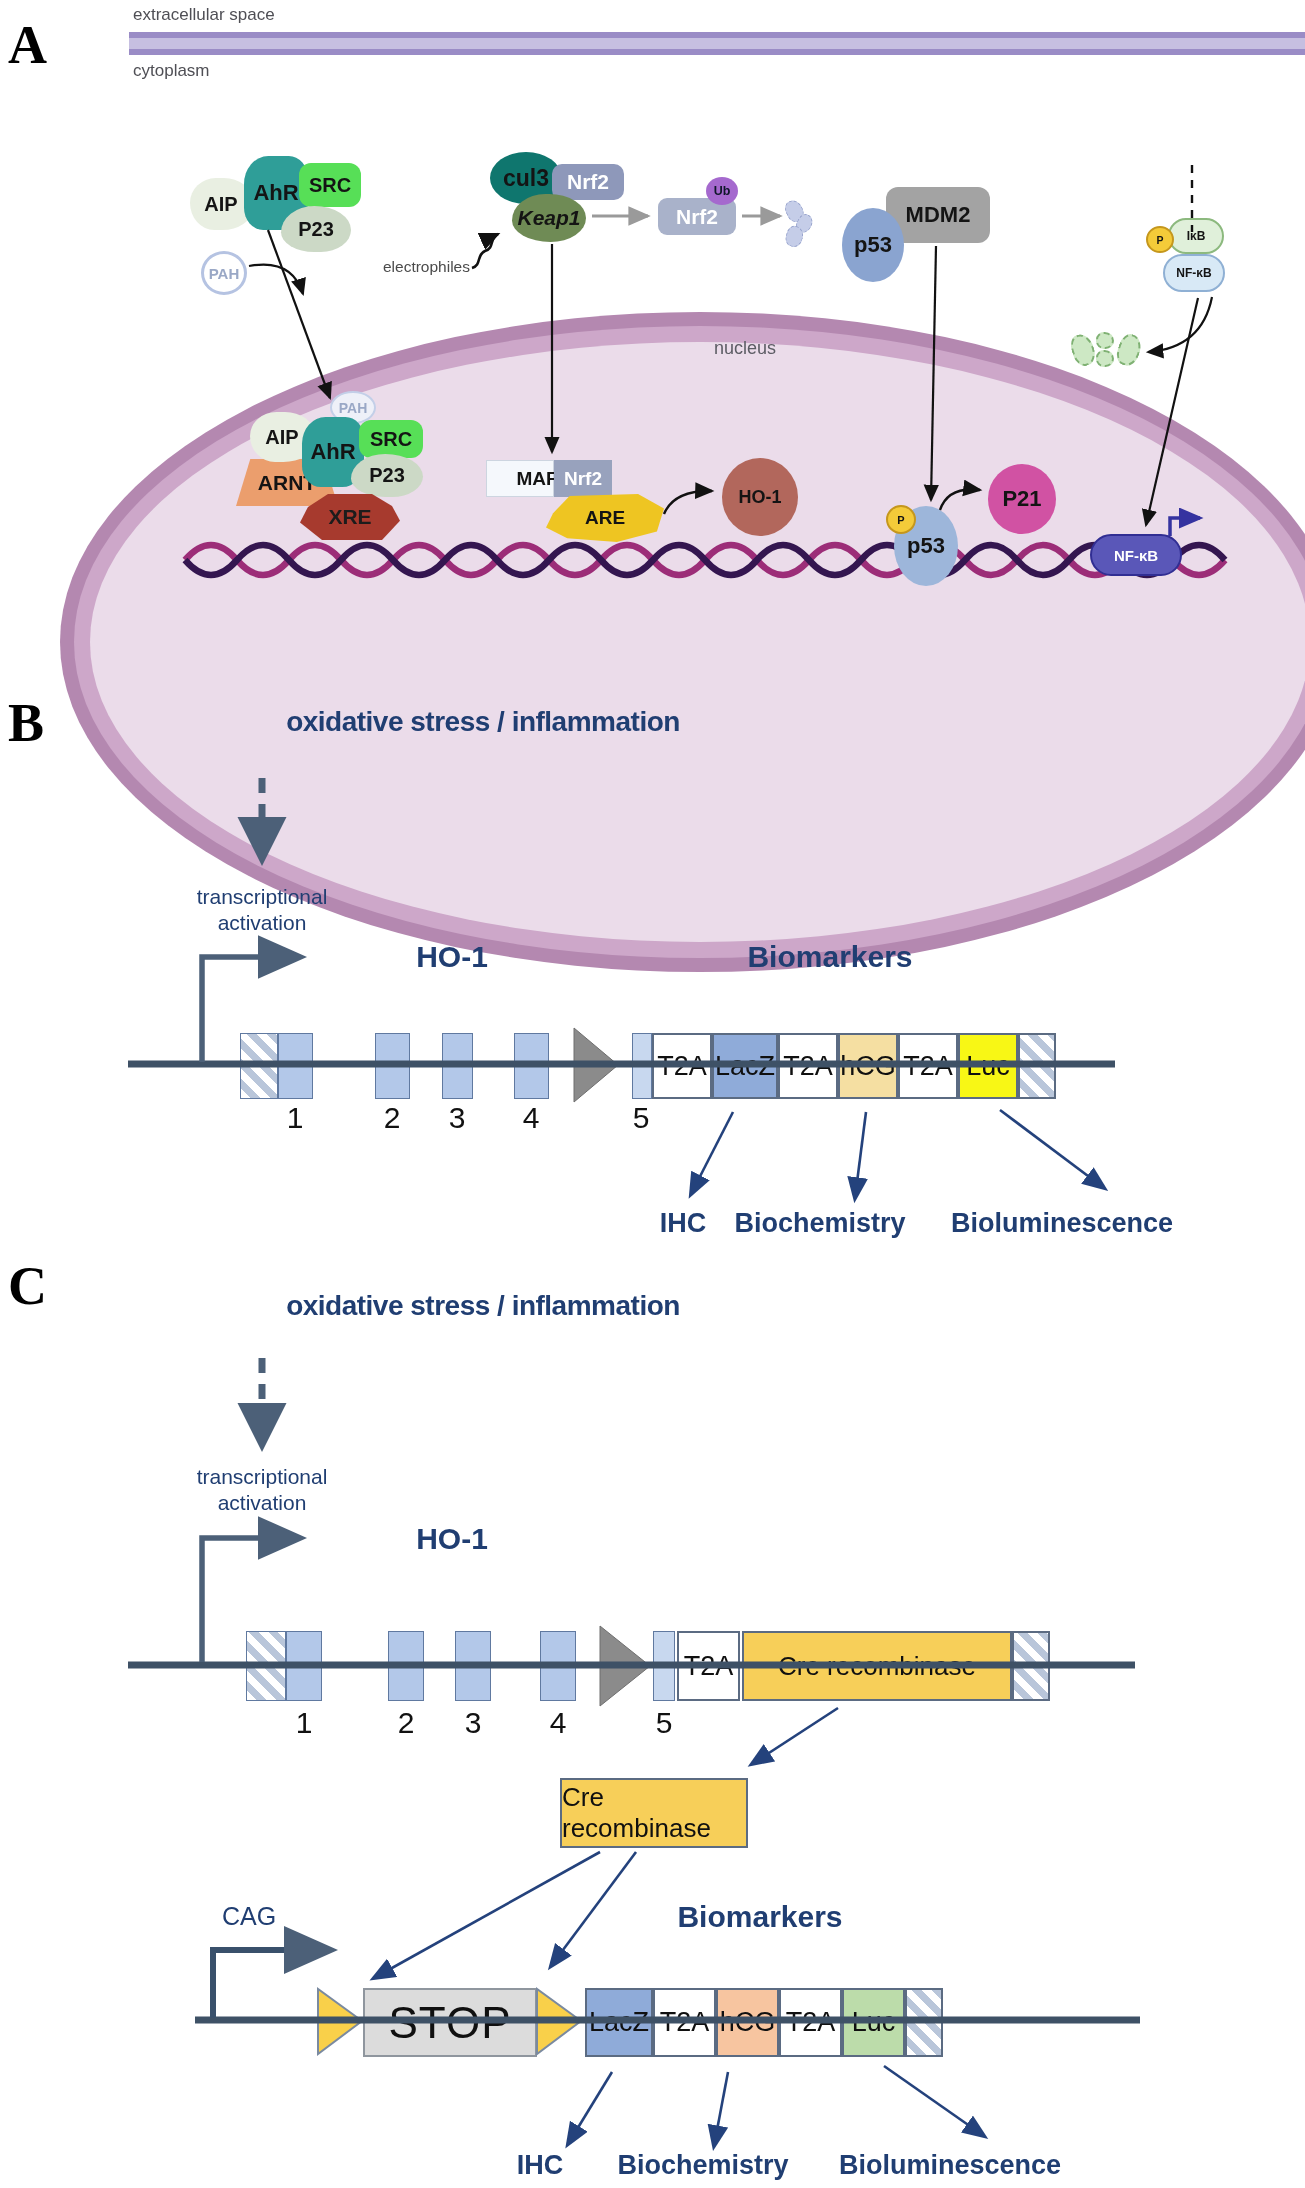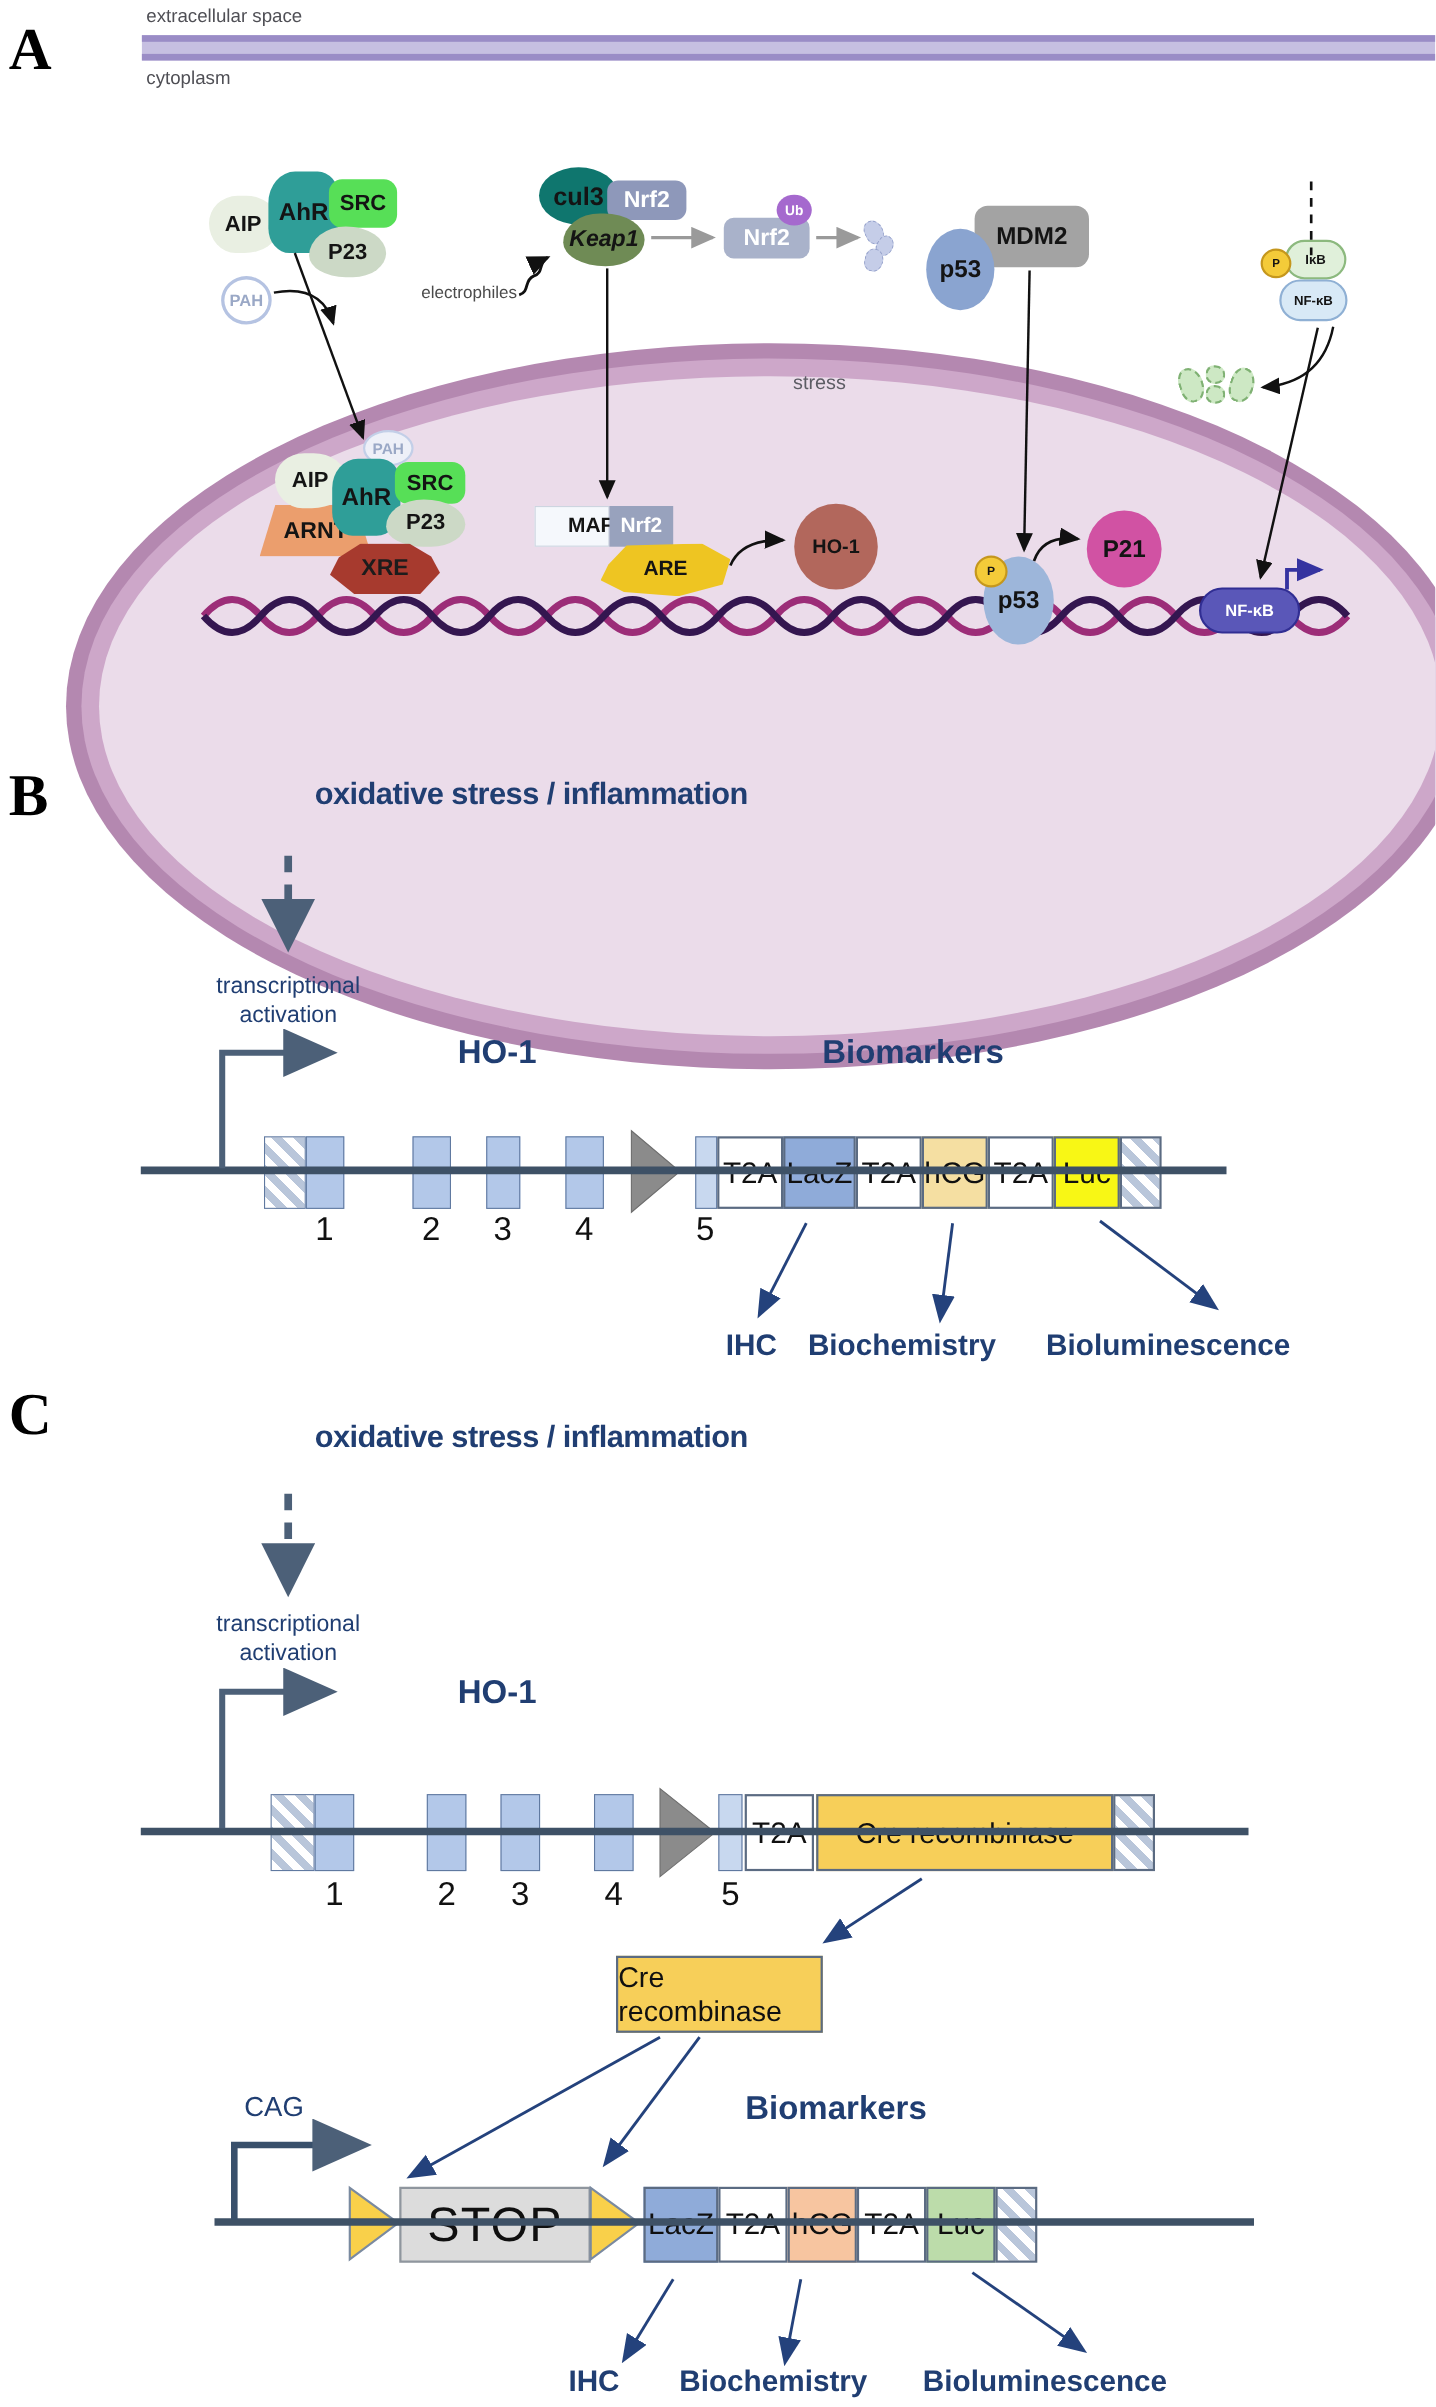--- a/index.html
+++ b/index.html
@@ -42,40 +42,40 @@
 <div id="figure">
 
   <div class="abs panel-letter" style="left:8px;top:14px;">A</div>
   <div class="abs region-label" style="left:133px;top:5px;">extracellular space</div>
   <div class="abs membrane"></div>
   <div class="abs region-label" style="left:133px;top:61px;">cytoplasm</div>
 
   <div class="abs nuc1"></div>
   <div class="abs nuc2"></div>
   <div class="abs nuc3"></div>
-  <div class="abs nucleus-label" style="left:695px;top:338px;width:100px;text-align:center;">stress</div>
+  <div class="abs nucleus-label" style="left:695px;top:338px;width:100px;text-align:center;">nucleus</div>
 
   <svg class="overlay" width="1305" height="620" style="z-index:6;">
     <path d="M185,560 q26,-30 52,0 t52,0 t52,0 t52,0 t52,0 t52,0 t52,0 t52,0 t52,0 t52,0 t52,0 t52,0 t52,0 t52,0 t52,0 t52,0 t52,0 t52,0 t52,0 t52,0" fill="none" stroke="#9c2d78" stroke-width="6.5"></path>
     <path d="M185,560 q26,30 52,0 t52,0 t52,0 t52,0 t52,0 t52,0 t52,0 t52,0 t52,0 t52,0 t52,0 t52,0 t52,0 t52,0 t52,0 t52,0 t52,0 t52,0 t52,0 t52,0" fill="none" stroke="#341650" stroke-width="6.5"></path>
   </svg>
 
   <div class="abs blob" style="left:190px;top:178px;width:62px;height:52px;background:#e9efe2;border-radius:48% 52% 55% 45% / 55% 50% 45% 60%;font-size:20px;">AIP</div>
   <div class="abs blob" style="left:244px;top:156px;width:64px;height:74px;background:#2f9e98;border-radius:38% 30% 35% 30%;font-size:22px;">AhR</div>
   <div class="abs blob" style="left:299px;top:163px;width:62px;height:44px;background:#57df57;border-radius:12px;font-size:20px;">SRC</div>
   <div class="abs blob" style="left:281px;top:206px;width:70px;height:46px;background:#ccd9c6;border-radius:50% 55% 45% 50% / 60% 55% 50% 45%;font-size:20px;">P23</div>
   <div class="abs blob" style="left:201px;top:251px;width:46px;height:44px;background:#ffffff;border:3px solid #b5c3e2;border-radius:50%;font-size:15px;color:#9aa8c6;box-sizing:border-box;">PAH</div>
 
   <div class="abs blob" style="left:490px;top:152px;width:72px;height:52px;background:#0f766e;border-radius:50%;font-size:23px;">cul3</div>
   <div class="abs blob" style="left:552px;top:164px;width:72px;height:36px;background:#8e98ba;border-radius:10px;font-size:21px;color:#fff;">Nrf2</div>
   <div class="abs blob z12" style="left:512px;top:194px;width:74px;height:48px;background:#6f8b55;border-radius:45% 50% 48% 52% / 55% 50% 50% 45%;font-size:21px;font-style:italic;">Keap1</div>
   <div class="abs" style="left:360px;top:258px;width:110px;text-align:right;font-size:15.5px;color:#4b4b4b;font-weight:500;z-index:10;">electrophiles</div>
 
   <div class="abs blob" style="left:658px;top:198px;width:78px;height:37px;background:#a9b2ca;border-radius:9px;font-size:21px;color:#fff;">Nrf2</div>
-  <div class="abs blob z12" style="left:706px;top:177px;width:32px;height:28px;background:#a569ce;border-radius:50%;font-size:12.5px;color:#ffffff;">Ub</div>
+  <div class="abs blob z12" style="left:706px;top:177px;width:32px;height:28px;background:#a569ce;border-radius:50%;font-size:12.5px;color:#0f172a;">Ub</div>
 
   <div class="abs bean" style="left:786px;top:200px;width:15px;height:20px;background:#c5cde8;border:1.5px dashed #97a3cc;transform:rotate(-25deg);z-index:10;"></div>
   <div class="abs bean" style="left:797px;top:214px;width:13px;height:17px;background:#c5cde8;border:1.5px dashed #97a3cc;transform:rotate(30deg);z-index:10;"></div>
   <div class="abs bean" style="left:786px;top:226px;width:15px;height:19px;background:#c5cde8;border:1.5px dashed #97a3cc;transform:rotate(15deg);z-index:10;"></div>
 
   <div class="abs blob z12" style="left:842px;top:208px;width:62px;height:74px;background:#8aa4d0;border-radius:50%;font-size:22px;">p53</div>
   <div class="abs blob" style="left:886px;top:187px;width:104px;height:56px;background:#a3a3a3;border-radius:12px;font-size:22px;">MDM2</div>
 
   <div class="abs blob z12" style="left:1146px;top:226px;width:28px;height:27px;background:#f4cb39;border:2px solid #c5971d;border-radius:50%;font-size:10.5px;font-weight:700;box-sizing:border-box;">P</div>
   <div class="abs blob" style="left:1168px;top:218px;width:56px;height:36px;background:#e0f0da;border:2px solid #8cb97e;border-radius:18px;font-size:12px;box-sizing:border-box;">IκB</div>

